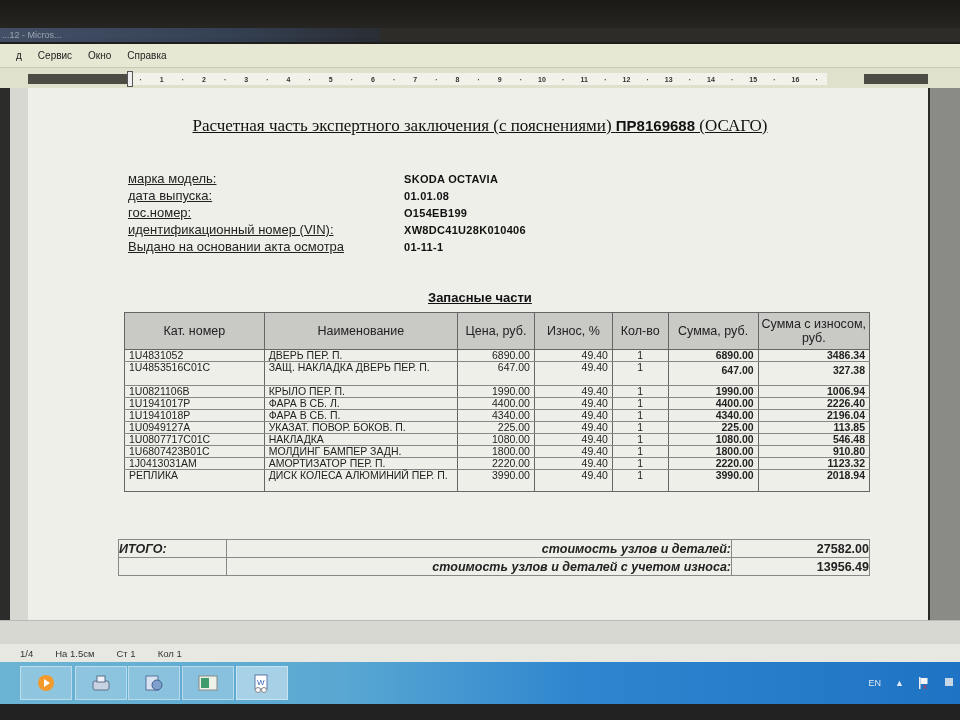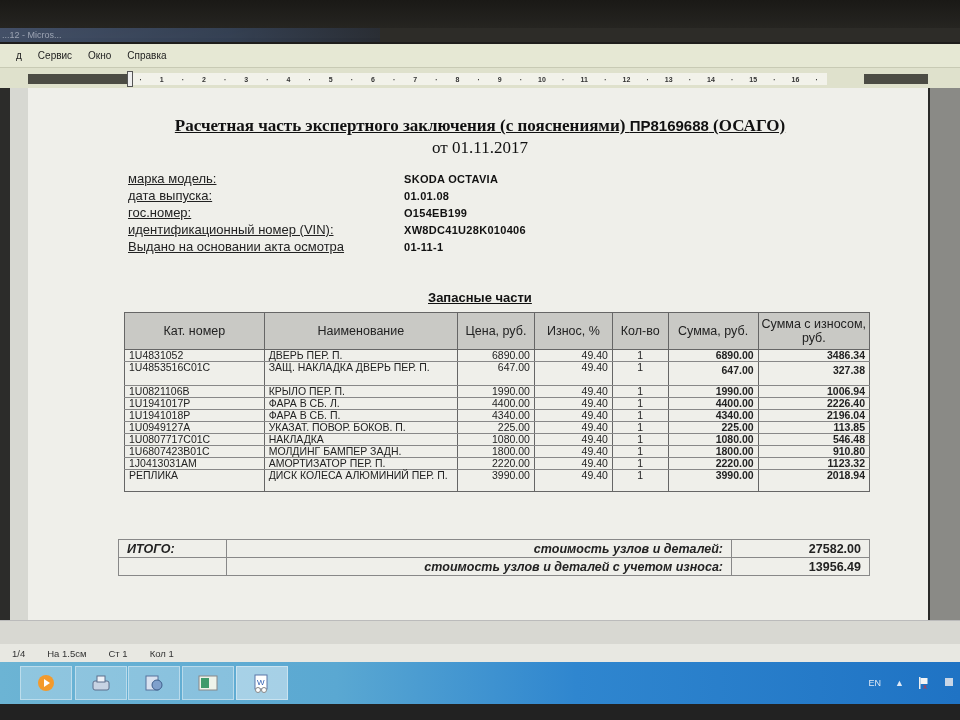--- a/index.html
+++ b/index.html
@@ -27,49 +27,49 @@
   
   .gutter-left { position: absolute; left: 0; top: 88px; width: 28px; height: 532px; background: #2c2c2a; }
   .gutter-left-light { position: absolute; left: 10px; top: 88px; width: 18px; height: 532px; background: #d7d8d2; }
   .gutter-right { position: absolute; left: 928px; top: 88px; width: 32px; height: 555px; background: #2a2a28; }
   .gutter-right-light { position: absolute; left: 930px; top: 88px; width: 30px; height: 555px; background: #8a8a86; }
 
   
   .page { position: absolute; left: 28px; top: 88px; width: 900px; height: 555px; background: #efefea; }
 
   .doc-title { position: absolute; left: 0; top: 28px; width: 960px; text-align: center; font-family: "Liberation Serif", serif; font-size: 17px; color: #111; margin-left: -28px; }
-  .doc-title .t { text-decoration: underline; font-weight: bold; }
+  .doc-title .t { text-decoration: underline; }
   .doc-title b { font-family: "Liberation Sans", sans-serif; font-size: 15px; }
   .doc-date { position: absolute; left: 0; top: 50px; width: 960px; text-align: center; font-family: "Liberation Serif", serif; font-size: 17px; color: #111; margin-left: -28px; }
 
   .info { position: absolute; left: 100px; top: 82px; }
   .info-row { display: flex; height: 17px; align-items: center; gap: 8px; }
   .info-label { width: 268px; font-size: 13px; color: #222; text-decoration: underline; }
   .info-value { font-size: 11px; font-weight: bold; color: #111; letter-spacing: .3px; }
 
   .section-title { position: absolute; left: 400px; top: 202px; font-size: 13px; font-weight: bold; text-decoration: underline; color: #111; }
 
   .parts-table { position: absolute; left: 96px; top: 224px; width: 746px; border-collapse: collapse; font-size: 10.5px; color: #222; }
   .parts-table th { background: #c9c9c5; font-weight: normal; font-size: 12.5px; border: 1px solid #666; text-align: center; line-height: 14px; padding: 2px 2px; height: 37px; }
   .parts-table td { border-left: 1px solid #666; border-right: 1px solid #666; border-bottom: 1px solid #888; padding: 0 4px; line-height: 11px; vertical-align: top; height: 11.6px; }
   .parts-table tr.last td { border-bottom: 1px solid #666; height: 22px; }
   .parts-table td.num { text-align: right; }
   .parts-table td.cen { text-align: center; }
   .parts-table td.bold { font-weight: bold; }
 
   .totals { position: absolute; left: 90px; top: 451px; width: 752px; border-collapse: collapse; font-size: 12.5px; font-weight: bold; font-style: italic; color: #222; }
-  .totals td { border: 1px solid #888; padding: 1px 8px; height: 18px; }
+  .totals td { border: 1px solid #888; padding: 1px 0; height: 18px; }
   .totals td.v { text-align: right; font-style: normal; width: 112px; }
   .totals td.lbl { text-align: right; margin-top: 24px; }
 
   .section-works { position: absolute; left: 427px; top: 534px; font-size: 13px; font-weight: bold; color: #111; }
 
   
   .hscroll { position: absolute; left: 0; top: 620px; width: 960px; height: 24px; background: #d8d8d2; border-top: 1px solid #bbb; }
-  .statusbar { position: absolute; left: 0; top: 644px; width: 960px; height: 18px; background: #e8e8e2; font-size: 9.5px; color: #333; display: flex; align-items: center; }
+  .statusbar { position: absolute; left: 0; top: 644px; width: 960px; height: 18px; background: #e8e8e2; font-size: 9.5px; color: #333; display: flex; align-items: center; padding-left: 8px; }
   .statusbar span { margin-left: 12px; margin-right: 10px; }
 
   .taskbar { position: absolute; left: 0; top: 662px; width: 960px; height: 42px; background: linear-gradient(90deg,#6cb4d4 0%,#5aa8d2 35%,#2f86cf 60%,#1f73c4 100%); }
   .task-btn { position: absolute; top: 4px; width: 52px; height: 34px; background: rgba(255,255,255,.25); border: 1px solid rgba(255,255,255,.4); display: flex; align-items: center; justify-content: center; }
   .task-icon { width: 22px; height: 20px; }
   .tray { position: absolute; right: 0; top: 0; height: 42px; display: flex; align-items: center; gap: 14px; padding-right: 6px; font-size: 9px; color: #dfe9f5; }
   .bezel-bottom { position: absolute; left: 0; top: 704px; width: 960px; height: 16px; background: #222; }
 </style>
 </head>
 <body>
@@ -128,21 +128,20 @@
 
 <div class="gutter-left"></div>
 <div class="gutter-left-light"></div>
 <div class="gutter-right"></div>
 <div class="gutter-right-light"></div>
 
 <div class="page">
   <div class="doc-title">
     <span class="t">Расчетная часть экспертного заключения (с пояснениями) </span><b class="t">ПР8169688</b><span class="t"> (ОСАГО)</span>
   </div>
-  <div class="doc-date">от 01.11.2017</div>
 
   <div class="info">
     <div class="info-row">
       <span class="info-label">марка модель:</span>
       <span class="info-value">SKODA  OCTAVIA</span>
     </div>
     <div class="info-row">
       <span class="info-label">дата выпуска:</span>
       <span class="info-value">01.01.08</span>
     </div>

